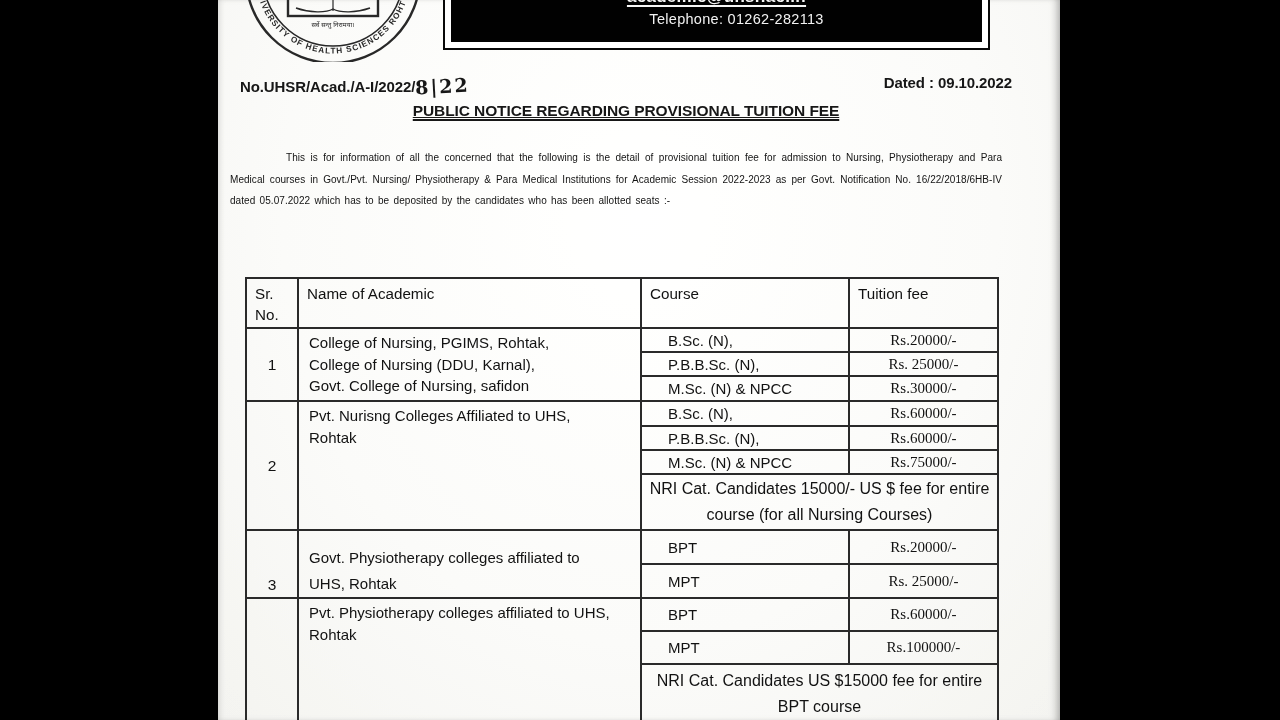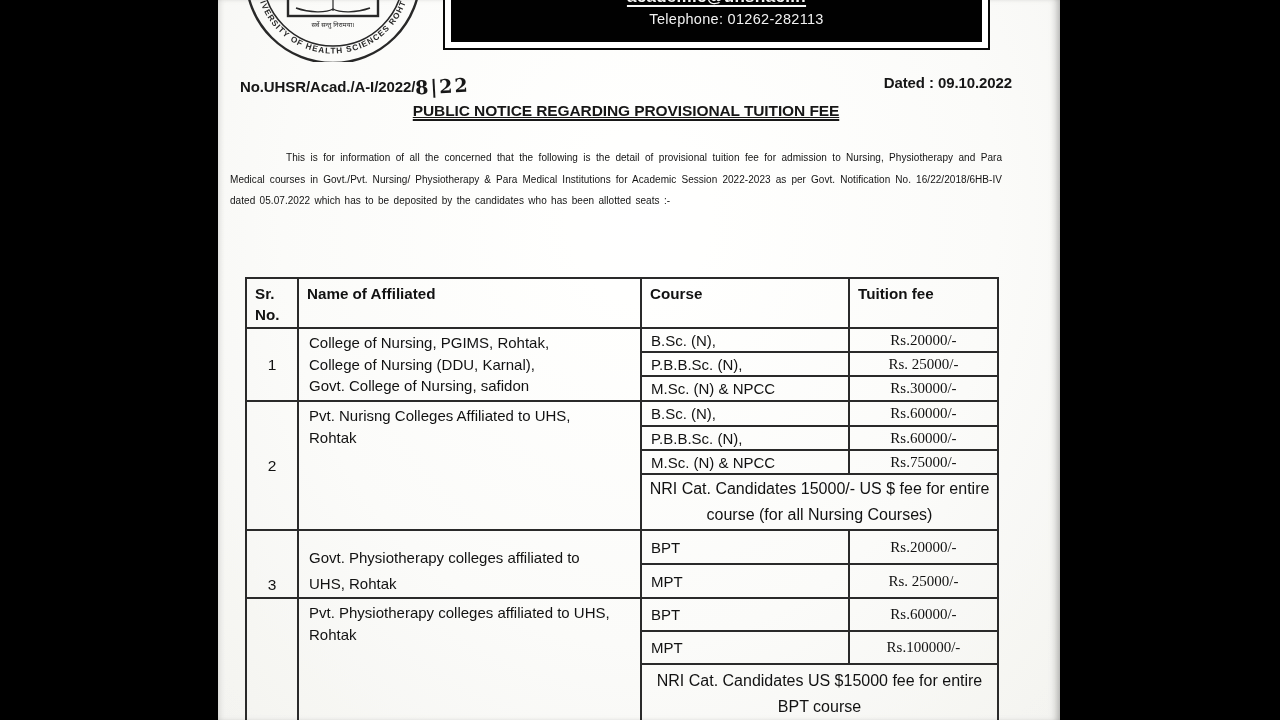--- a/index.html
+++ b/index.html
@@ -75,36 +75,36 @@
     color: #171717;
   }
   
   table.fee-table {
     position: absolute; left: 27px; top: 277px;
     width: 752px; border-collapse: collapse; table-layout: fixed;
     font-size: 15px; color: #161616;
   }
   .fee-table td, .fee-table th { border: 2px solid #2d2d2d; overflow: hidden; }
   .fee-table th {
-    font-weight: 700; text-align: left; vertical-align: top;
+    font-weight: 400; text-align: left; vertical-align: top;
     padding: 4px 6px 0 8px; font-size: 15.2px; line-height: 21px;
   }
   th.c-sr { white-space: pre-line; }
   tr.h50 { height: 50px; } tr.h24 { height: 24px; } tr.h25 { height: 25px; }
   tr.h56 { height: 56px; } tr.h31 { height: 31px; } tr.h33 { height: 33px; }
   tr.h59 { height: 59px; }
   td.sr { text-align: center; font-size: 15.5px; }
   td.sr.mid { vertical-align: middle; }
   td.sr.bot { vertical-align: bottom; padding-bottom: 3px; }
   td.inst {
     vertical-align: top; padding: 3px 8px 0 10px;
     line-height: 21.5px; white-space: pre-line;
   }
   td.inst.lh26 { line-height: 26px; padding-top: 14px; }
-  td.course { text-align: left; padding-left: 9px; vertical-align: middle; }
+  td.course { text-align: left; padding-left: 26px; vertical-align: middle; }
   td.fee { text-align: center; vertical-align: middle; font-family: Liberation Serif, serif; }
   td.note {
     text-align: center; vertical-align: middle; line-height: 26px;
     white-space: pre-line; font-size: 16px;
   }
 </style>
 </head>
 <body>
 
 <div id="stage">
@@ -150,21 +150,21 @@
       <colgroup>
         <col style="width:52px">
           <col style="width:343px">
           <col style="width:208px">
           <col style="width:149px">
       </colgroup>
       <tbody>
         <tr class="h50">
           <th class="c-sr">Sr.
 No.</th>
-          <th>Name of Affiliated</th>
+          <th>Name of Academic</th>
           <th>Course</th>
           <th>Tuition fee</th>
         </tr>
 
         <tr class="h24">
           <td class="sr mid" rowspan="3">1</td>
           <td class="inst" rowspan="3">College of Nursing, PGIMS, Rohtak,
 College of Nursing (DDU, Karnal),
 Govt. College of Nursing, safidon</td>
           <td class="course">B.Sc. (N),</td>

